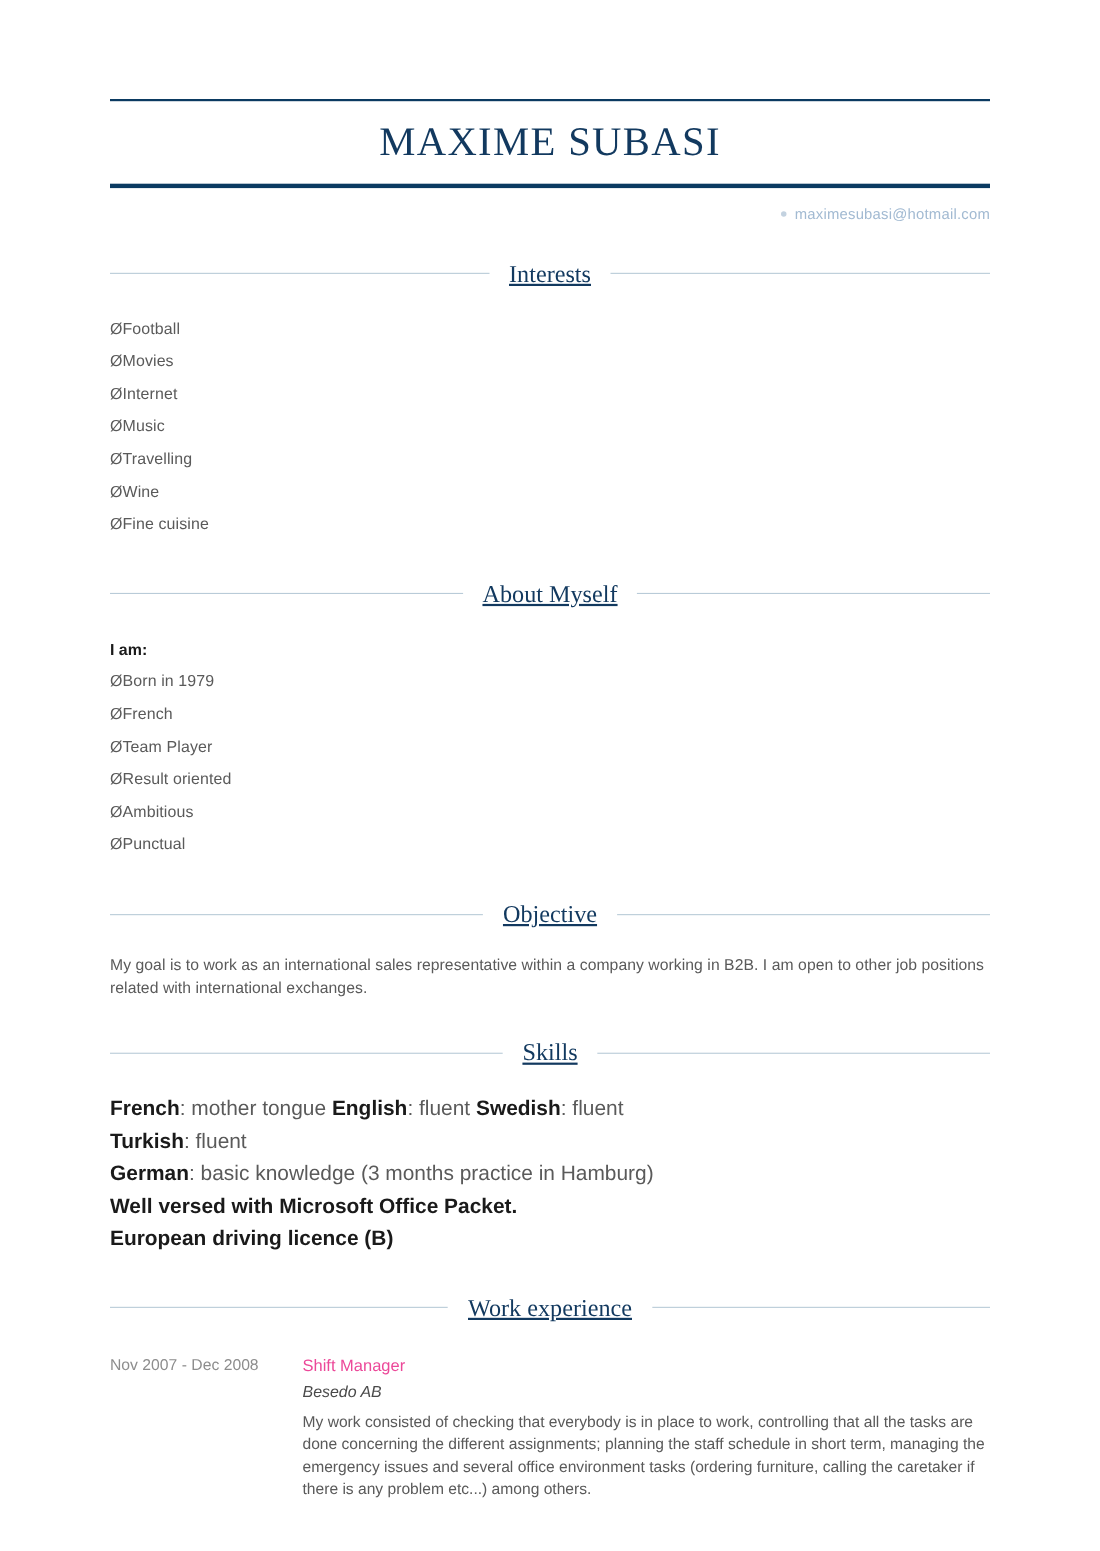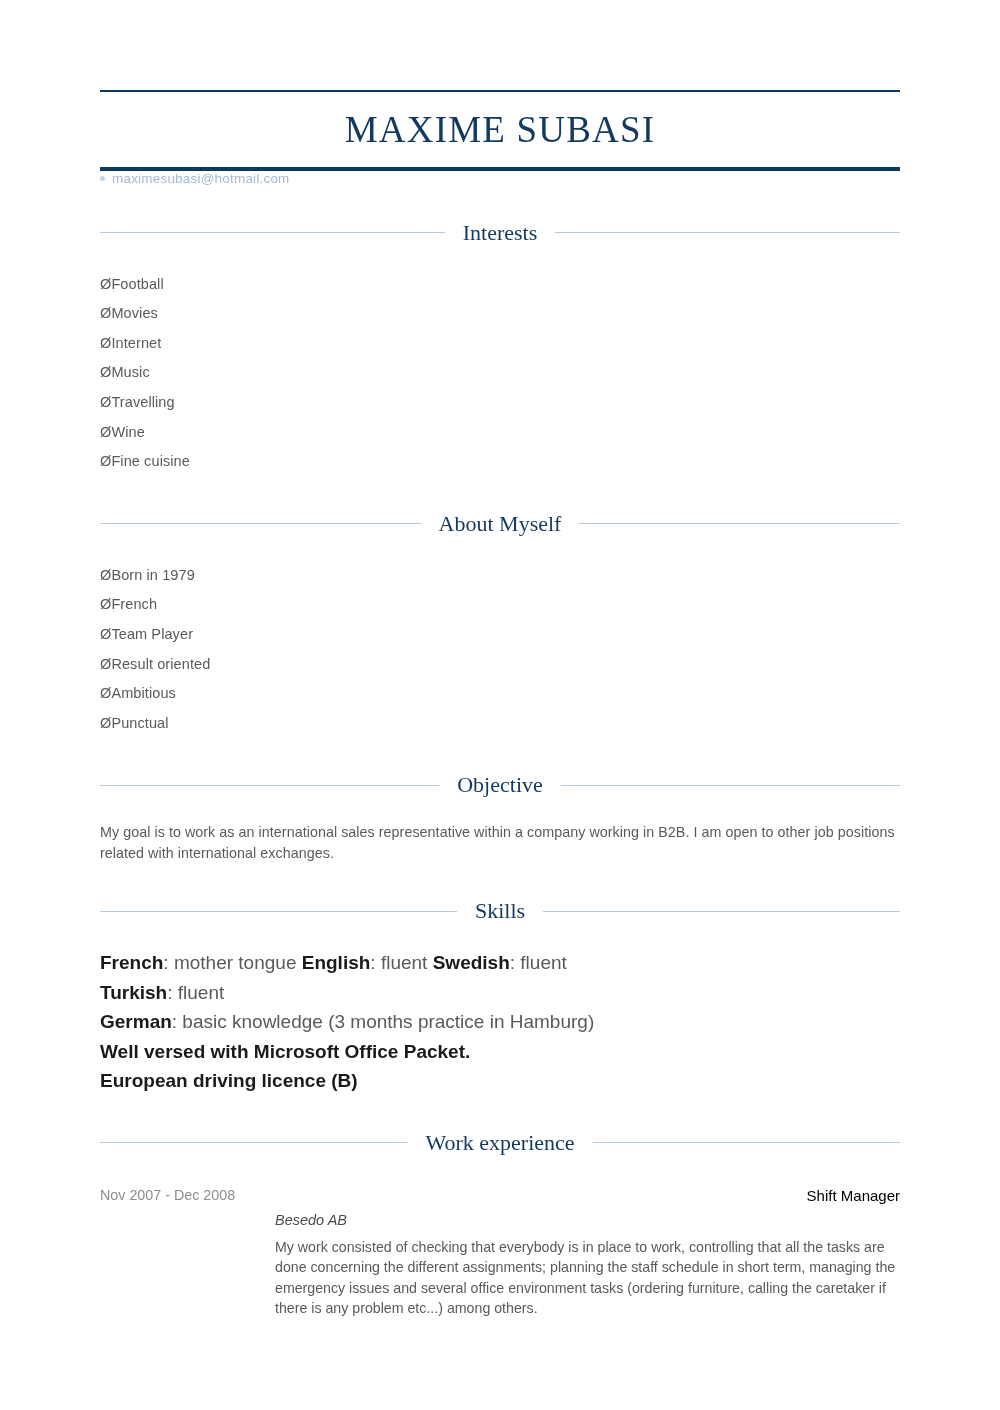--- a/index.html
+++ b/index.html
@@ -48,21 +48,22 @@
     color: #12395f;
     font-size: 37px;
     letter-spacing: 1.2px;
     text-align: center;
     padding: 18px 0 16px 0;
     font-weight: 400;
     line-height: 1.1;
   }
 
   .contact-line {
-    text-align: left;
+    text-align: right;
+    padding-top: 16px;
     font-size: 13.5px;
     color: #a8bed4;
     letter-spacing: 0.2px;
   }
   .contact-bullet {
     display: inline-block;
     width: 5px;
     height: 5px;
     border-radius: 50%;
     background: #c3d2e0;
@@ -88,20 +89,21 @@
     height: 1px;
     background: #b9cbd8;
   }
   .section-head .title {
     font-family: "Liberation Serif", serif;
     color: #12395f;
     font-size: 22px;
     padding: 0 18px;
     white-space: nowrap;
     line-height: 1;
+    text-decoration: underline;
   }
 
   
   .block {
     padding-top: 26px;
   }
 
   .bullet-list {
     margin: 0;
     padding: 0;
@@ -155,24 +157,23 @@
     flex: 0 0 175px;
     color: #8d8d8d;
     font-size: 14.3px;
     line-height: 21px;
     padding-top: 1px;
   }
   .exp-body {
     flex: 1 1 auto;
   }
   .exp-title {
-    color: #000000;
+    color: #ec4899;
     font-size: 15px;
     line-height: 23px;
-    text-align: right;
   }
   .exp-company {
     color: #4a4a4a;
     font-size: 14.5px;
     font-style: italic;
     line-height: 26px;
   }
   .exp-desc {
     color: #5a5a5a;
     font-size: 14.2px;
@@ -211,20 +212,21 @@
         <li>ØFine cuisine</li>
       </ul>
     </div>
 
     <div class="section-head">
       <span class="line"></span>
       <span class="title">About Myself</span>
       <span class="line"></span>
     </div>
     <div class="block">
+      <div class="lead-label">I am:</div>
       <ul class="bullet-list">
         <li>ØBorn in 1979</li>
         <li>ØFrench</li>
         <li>ØTeam Player</li>
         <li>ØResult oriented</li>
         <li>ØAmbitious</li>
         <li>ØPunctual</li>
       </ul>
     </div>
 

